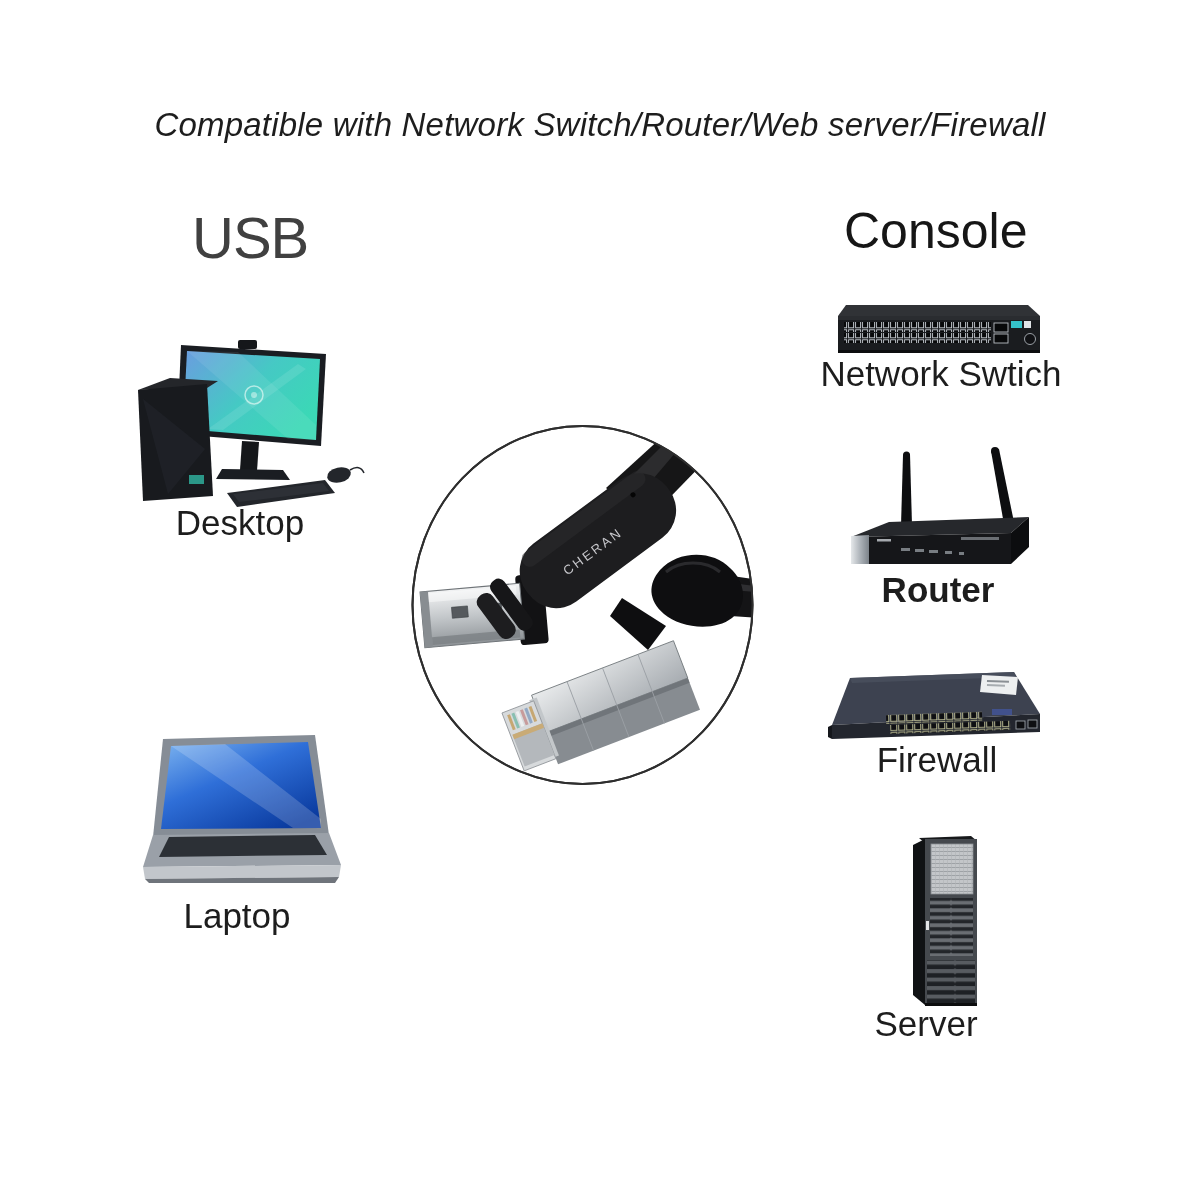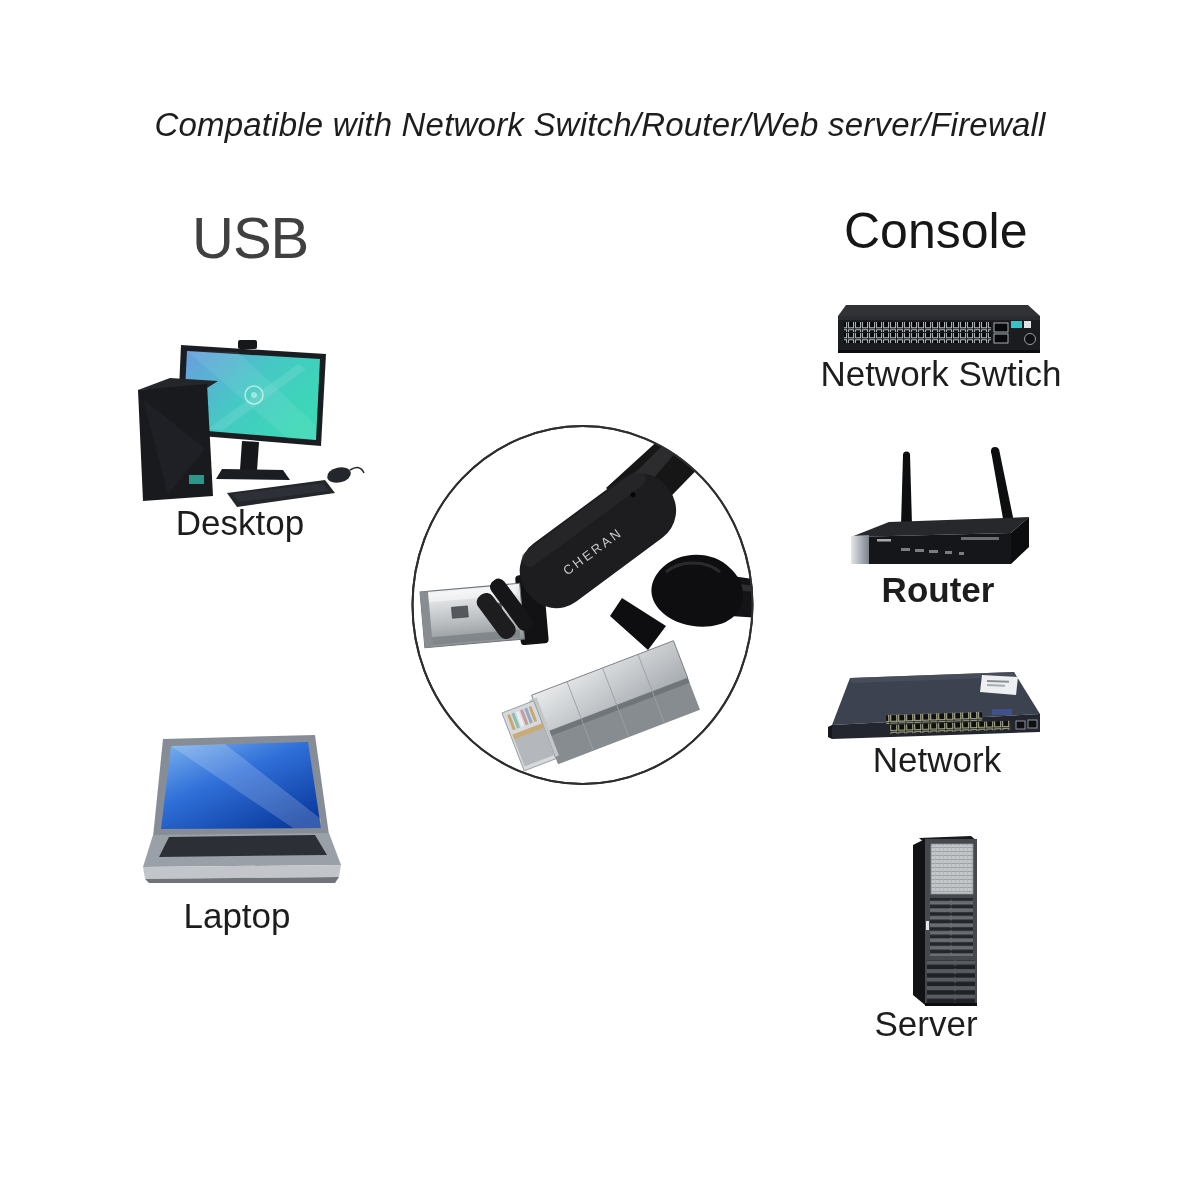--- a/index.html
+++ b/index.html
@@ -238,21 +238,21 @@
       <polygon points="156,6 192,8 190,26 154,23" fill="#edeff0"></polygon>
       <rect x="161" y="11" width="22" height="2" fill="#8a8f94" transform="rotate(2 161 11)"></rect>
       <rect x="161" y="15" width="18" height="2" fill="#a7acb0" transform="rotate(2 161 15)"></rect>
       <rect x="166" y="40" width="20" height="6" fill="#41518c"></rect>
       <rect x="60" y="46" width="96" height="9" fill="url(#portQ)" transform="rotate(-2 60 46)"></rect>
       <rect x="64" y="56" width="120" height="9" fill="url(#portQ)" transform="rotate(-2 64 56)"></rect>
       <rect x="190" y="52" width="9" height="8" fill="#0e0f12" stroke="#9aa0a6" stroke-width="0.9"></rect>
       <rect x="202" y="51" width="9" height="8" fill="#0e0f12" stroke="#9aa0a6" stroke-width="0.9"></rect>
     </g>
   </svg>
-  <div id="lbl-firewall" class="dev-label">Network</div>
+  <div id="lbl-firewall" class="dev-label">Firewall</div>
 
   <svg id="img-server" class="pos" width="80" height="174" viewBox="0 0 80 174">
     <defs>
       <pattern id="slatA" width="44" height="7.5" patternUnits="userSpaceOnUse">
         <rect width="44" height="7.5" fill="#6a6e73"></rect>
         <rect y="2" width="44" height="3.8" rx="1.5" fill="#23262a"></rect>
       </pattern>
       <pattern id="slatB" width="48" height="8.5" patternUnits="userSpaceOnUse">
         <rect width="48" height="8.5" fill="#585c61"></rect>
         <rect y="2.2" width="48" height="4.5" rx="1.8" fill="#1e2125"></rect>

